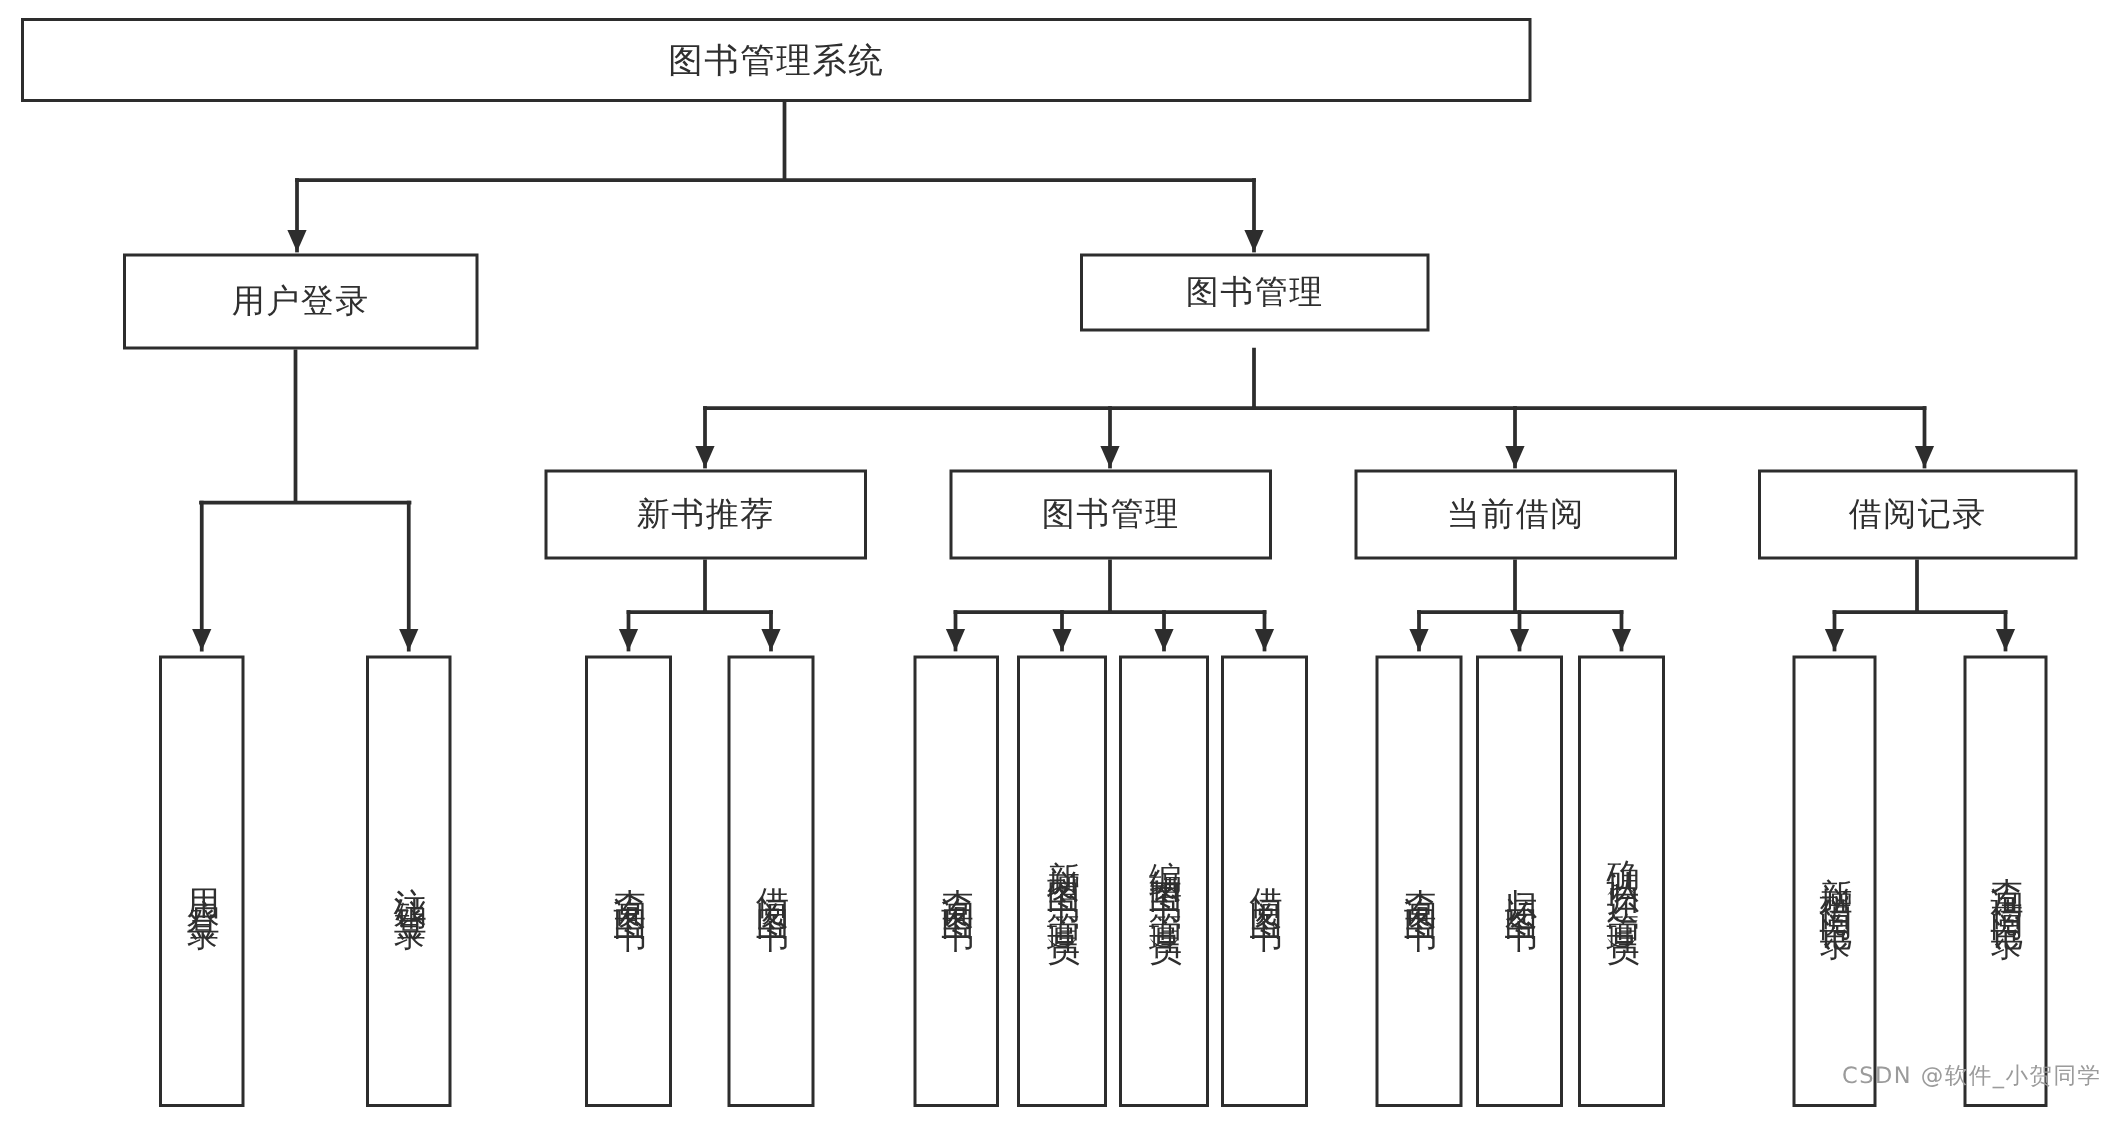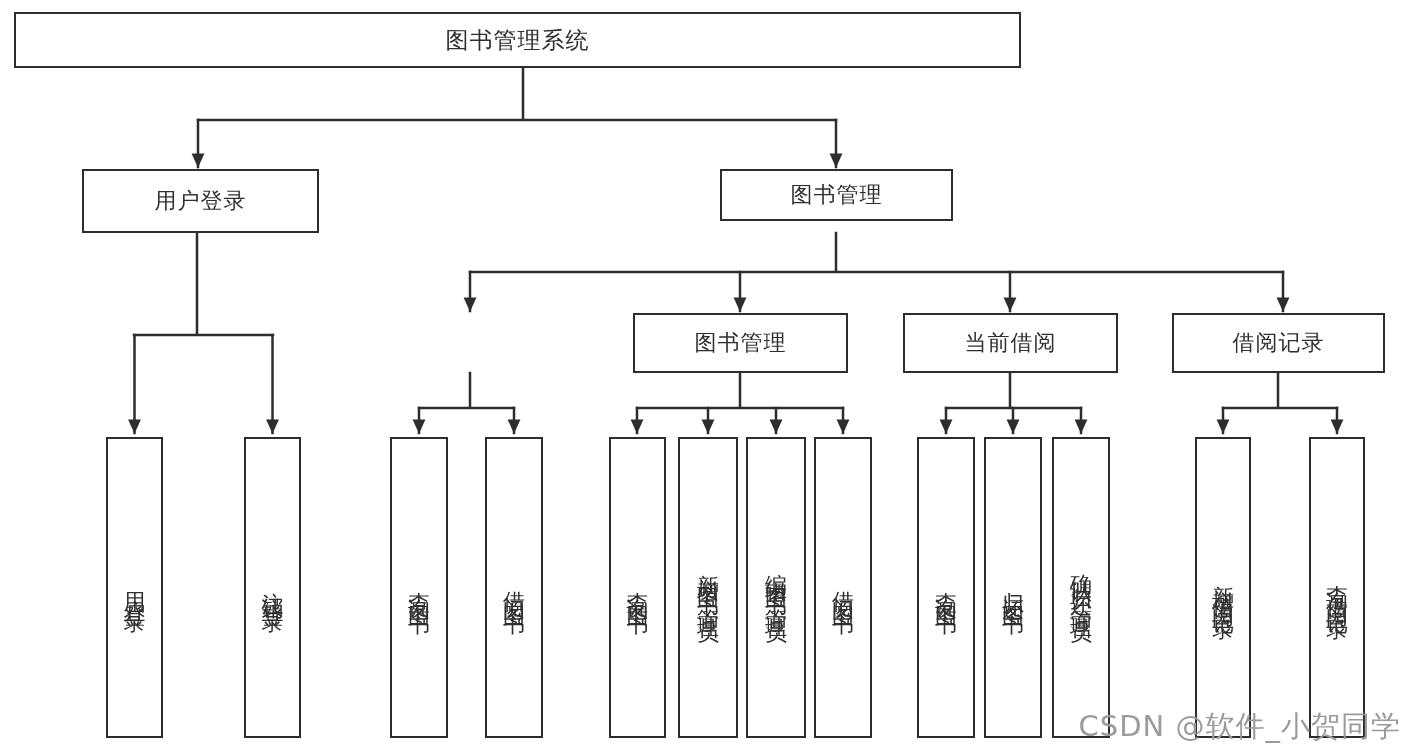--- a/index.html
+++ b/index.html
@@ -42,22 +42,22 @@
     writing-mode: vertical-rl;
     text-orientation: mixed;
     letter-spacing: 7px;
     font-size: 22px;
     white-space: normal;
   }
   .root-label { font-size: 23px; text-align: right; }
   #watermark {
     position: absolute;
     right: 4px;
-    bottom: 0;
-    font-size: 29px;
+    bottom: 20px;
+    font-size: 15px;
     color: #9b9b9b;
     letter-spacing: 1px;
     z-index: 5;
   }
 </style>
 </head>
 <body>
 
 <div id="canvas">
 
@@ -96,20 +96,21 @@
     <path d="M1081,408 V433" marker-end="url(#arrow)"></path>
     <path d="M1223,408 V433" marker-end="url(#arrow)"></path>
     <path d="M1337,408 V433" marker-end="url(#arrow)"></path>
   </svg>
 
   <div class="box root-label" style="left:14px;top:12px;width:1007px;height:56px">图书管理系统</div>
 
   <div class="box" style="left:82px;top:169px;width:237px;height:64px">用户登录</div>
   <div class="box" style="left:720px;top:169px;width:233px;height:52px">图书管理</div>
 
+  <div class="box" style="left:363px;top:313px;width:215px;height:60px">新书推荐</div>
   <div class="box" style="left:633px;top:313px;width:215px;height:60px">图书管理</div>
   <div class="box" style="left:1172px;top:313px;width:213px;height:60px">借阅记录</div>
   <div class="box" style="left:903px;top:313px;width:215px;height:60px">当前借阅</div>
 
   <div class="box vbox" style="left:106px;top:437px;width:57px;height:301px">用户登录</div>
   <div class="box vbox" style="left:244px;top:437px;width:57px;height:301px">注销登录</div>
 
   <div class="box vbox" style="left:390px;top:437px;width:58px;height:301px">查询图书</div>
   <div class="box vbox" style="left:485px;top:437px;width:58px;height:301px">借阅图书</div>
 

